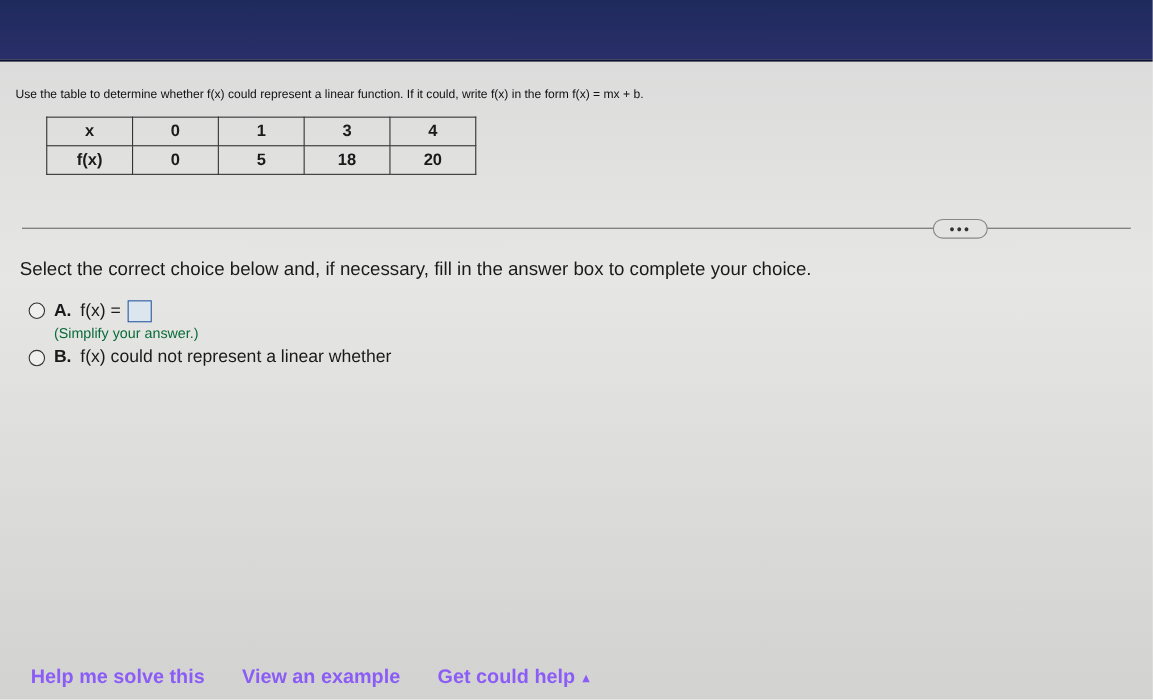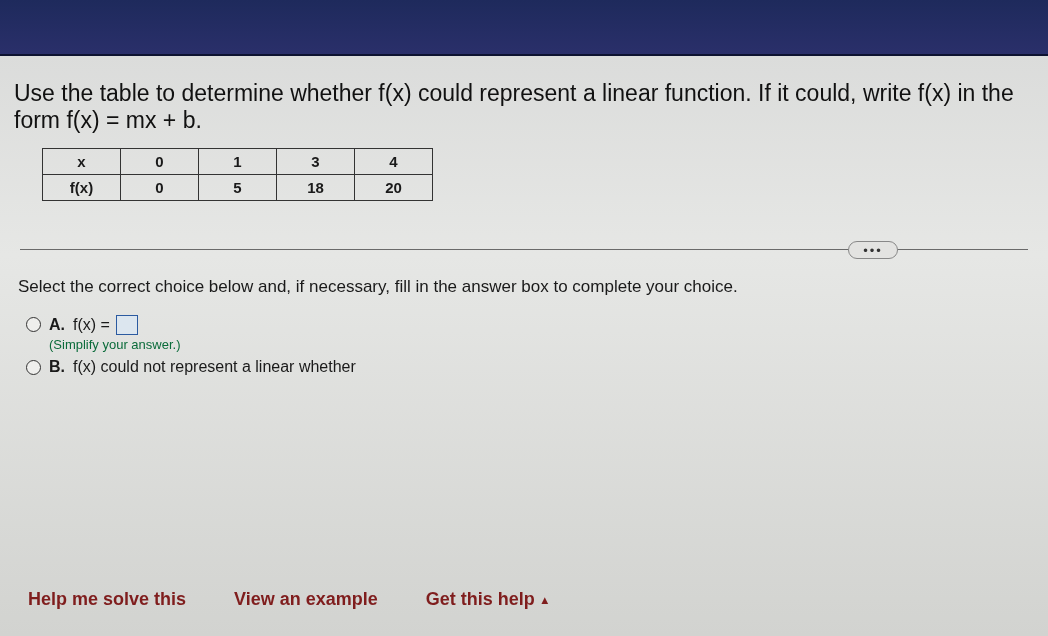--- a/index.html
+++ b/index.html
@@ -13,21 +13,21 @@
   .topbar {
     height: 56px;
     background: linear-gradient(180deg, #1e2a5c 0%, #2a2f6a 100%);
     border-bottom: 2px solid #0d1230;
   }
   .content {
     padding: 24px 14px 0 14px;
     position: relative;
   }
   .question-text {
-    font-size: 23px;
+    font-size: 11px;
     font-weight: 400;
     color: #111;
     margin-bottom: 14px;
   }
   .table-wrap { margin: 4px 0 8px 28px; }
   table.data {
     border-collapse: collapse;
     font-size: 15px;
   }
   table.data td {
@@ -96,26 +96,26 @@
     margin-left: 2px;
   }
   .hint {
     font-size: 13px;
     color: #0a6b3a;
     margin-top: 2px;
   }
   .bottom-links {
     position: absolute;
     left: 28px;
-    bottom: 26px;
+    bottom: 10px;
     display: flex;
-    gap: 48px;
+    gap: 34px;
     font-size: 18px;
     font-weight: bold;
-    color: #7f1d1d;
+    color: #8b5cf6;
   }
   .bottom-links .link { cursor: pointer; }
   .caret {
     display: inline-block;
     font-size: 12px;
     vertical-align: middle;
     margin-left: 2px;
   }
 </style>
 </head>
@@ -182,16 +182,16 @@
     </div>
 
   </div>
 
 </div>
 
 <div class="bottom-links">
   <span class="link">Help me solve this</span>
   <span class="link">View an example</span>
   <span class="link">
-    <span>Get this help</span>
+    <span>Get could help</span>
     <span class="caret">▴</span>
   </span>
 </div>
 
 </body></html>

